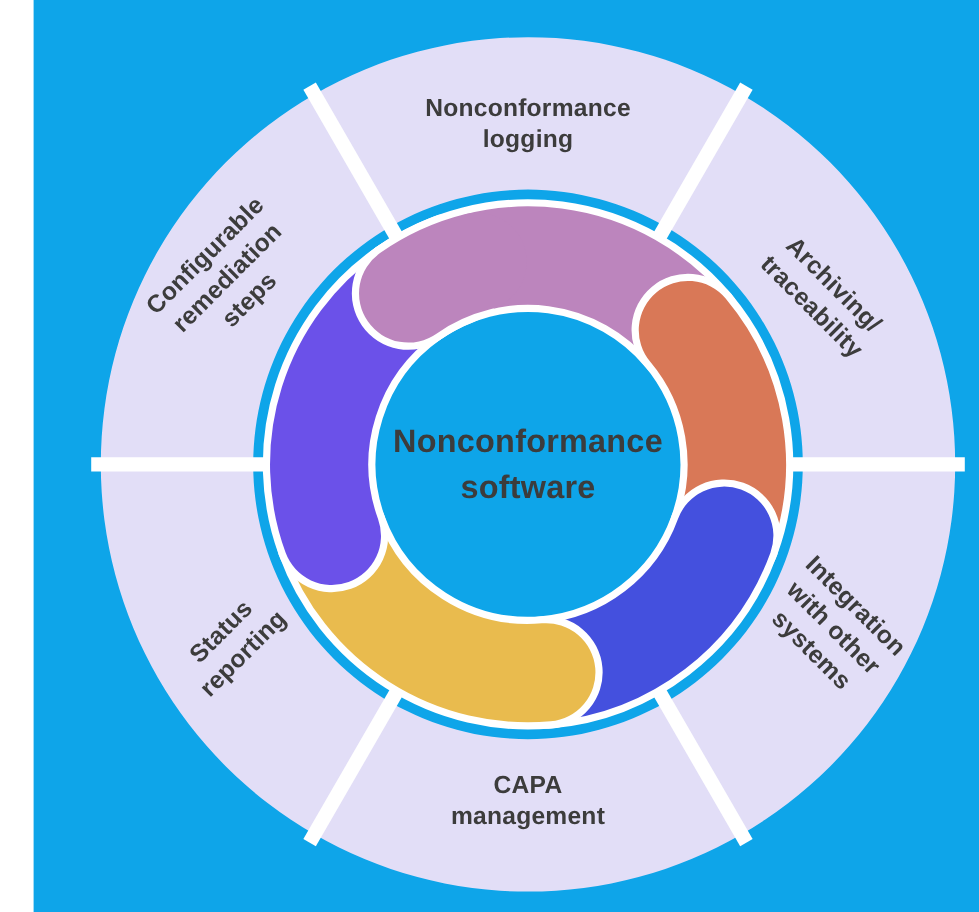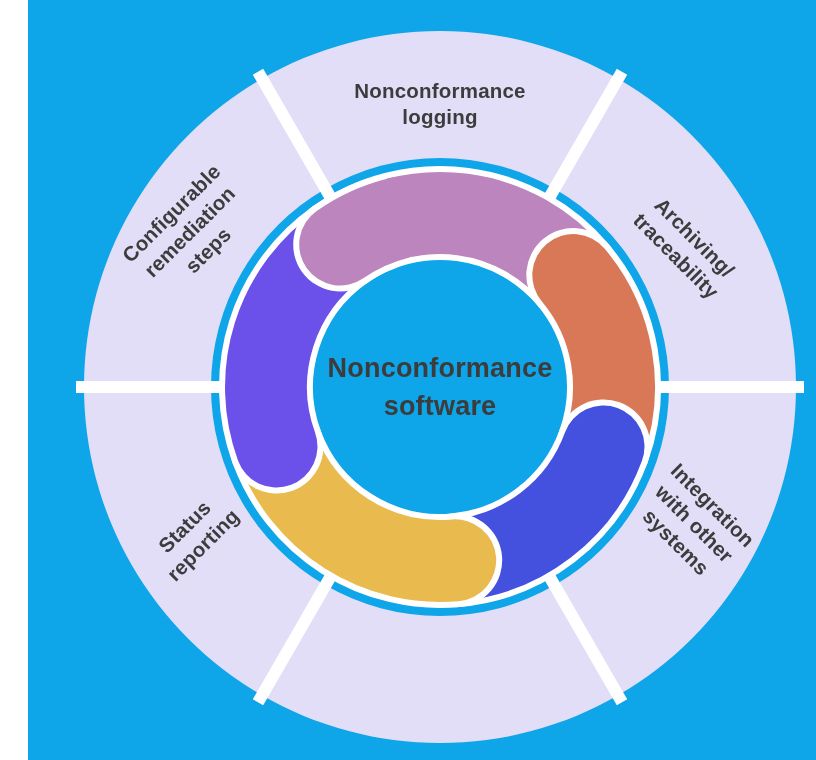--- a/index.html
+++ b/index.html
@@ -99,20 +99,22 @@
   <div id="lbl-top" class="sector-label rot-none">Nonconformance
 logging</div>
 
   <div id="lbl-tr" class="sector-label rot-cw">Archiving/
 traceability</div>
 
   <div id="lbl-br" class="sector-label rot-cw">Integration
 with other
 systems</div>
 
+  <div id="lbl-bottom" class="sector-label rot-none">CAPA
+management</div>
 
   <div id="lbl-bl" class="sector-label rot-ccw">Status
 reporting</div>
 
   <div id="lbl-tl" class="sector-label rot-ccw">Configurable
 remediation
 steps</div>
 
   <div class="center-title">Nonconformance
 software</div>

